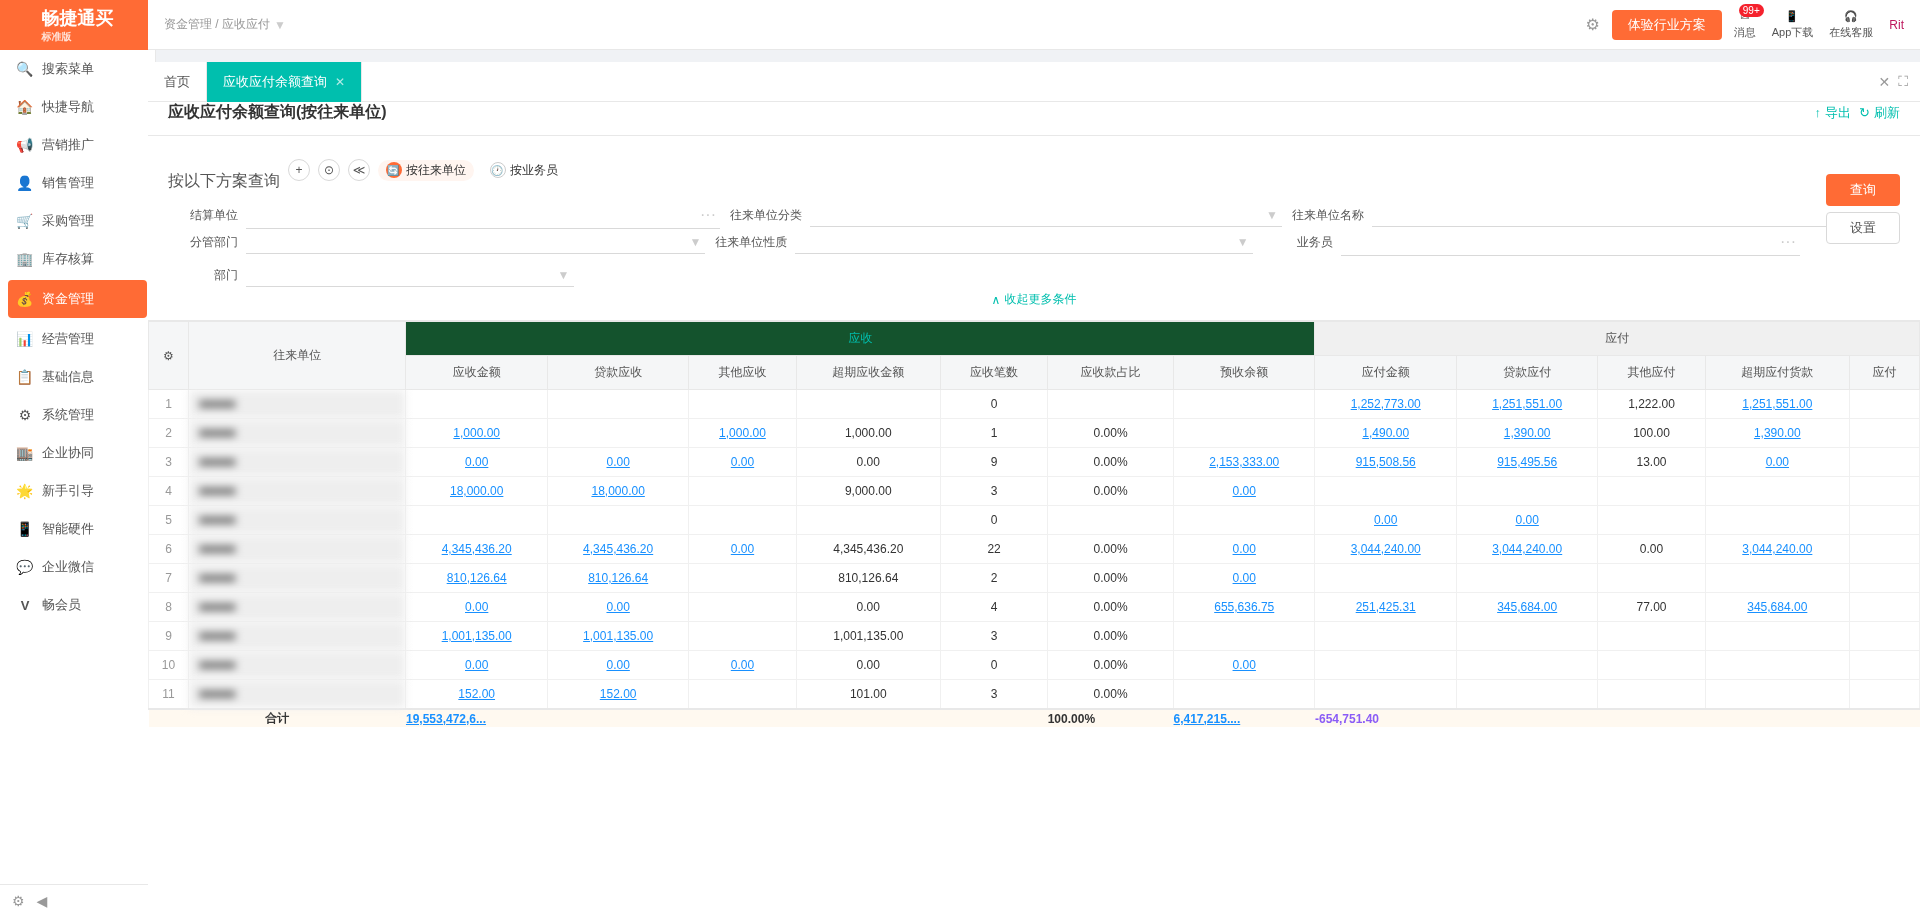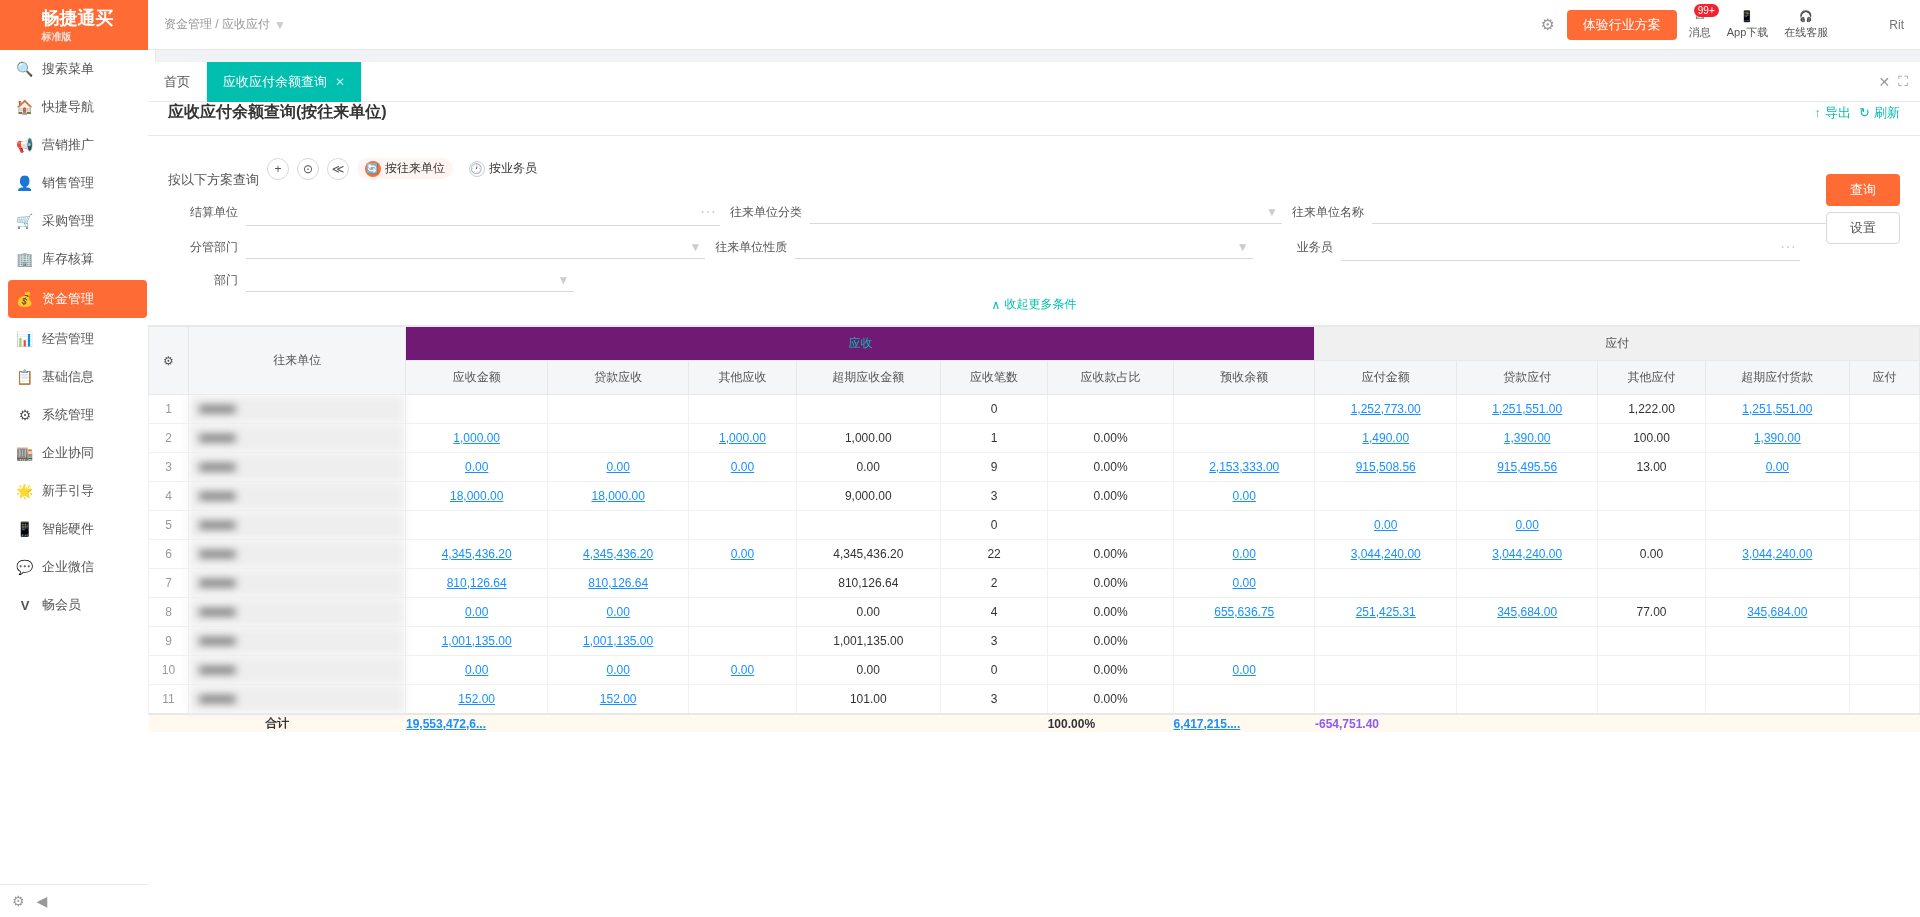--- a/index.html
+++ b/index.html
@@ -31,21 +31,21 @@
       background: #fff; border-bottom: 1px solid #e8e8e8;
       display: flex; align-items: center; padding: 0 16px; gap: 12px; z-index: 100;
     }
     .header-breadcrumb { color: #999; font-size: 12px; flex: 1; display: flex; align-items: center; gap: 4px; }
     .header-btn-industry {
       background: #ff6b35; color: #fff; border: none; border-radius: 4px; padding: 6px 16px; cursor: pointer; font-size: 13px;
     }
     .header-right { display: flex; align-items: center; gap: 16px; }
     .header-icon-wrap { position: relative; cursor: pointer; display: flex; flex-direction: column; align-items: center; font-size: 11px; color: #555; gap: 2px; }
     .badge { position: absolute; top: -6px; right: -8px; background: #f5222d; color: #fff; border-radius: 10px; font-size: 10px; padding: 1px 4px; min-width: 18px; text-align: center; }
-    .header-user { color: #737373; font-size: 12px; cursor: pointer; margin-left: 45px; }
+    .header-user { color: #be185d; font-size: 12px; cursor: pointer; }
     .gear-icon { color: #999; cursor: pointer; font-size: 16px; }
 
     
     .tabs {
       position: fixed; left: 148px; top: 62px; right: 0; height: 40px;
       background: #fff; border-bottom: 1px solid #e8e8e8;
       display: flex; align-items: center; z-index: 99;
     }
     .tab {
       height: 40px; display: flex; align-items: center; padding: 0 16px; cursor: pointer;
@@ -76,21 +76,21 @@
       display: flex; align-items: center; gap: 4px; color: #00bfae; background: none; border: none; cursor: pointer; font-size: 13px;
     }
 
     
     .filter-area {
       background: #fff; padding: 12px 20px; border-bottom: 1px solid #e8e8e8;
     }
     .filter-scheme-row {
       display: flex; align-items: center; gap: 8px; margin-bottom: 10px;
     }
-    .filter-scheme-label { color: #555; font-size: 13px; margin-top: 23px; }
+    .filter-scheme-label { color: #555; font-size: 16px; margin-top: 23px; }
     .scheme-btn { 
       width: 22px; height: 22px; border: 1px solid #d9d9d9; border-radius: 50%; display: flex; align-items: center; justify-content: center;
       cursor: pointer; color: #555; font-size: 12px;
     }
     .scheme-option {
       display: flex; align-items: center; gap: 4px; cursor: pointer; padding: 2px 8px; border-radius: 20px;
     }
     .scheme-option.active { background: #fff5f0; }
     .scheme-option-icon { width: 16px; height: 16px; border-radius: 50%; background: #ff6b35; display: flex; align-items: center; justify-content: center; color: #fff; font-size: 10px; }
     .scheme-option-icon2 { width: 16px; height: 16px; border-radius: 50%; border: 1px solid #ccc; display: flex; align-items: center; justify-content: center; color: #999; font-size: 10px; }
@@ -278,21 +278,21 @@
       <div class="scheme-option active">
         <div class="scheme-option-icon">🔄</div>
         <span>按往来单位</span>
       </div>
       <div class="scheme-option">
         <div class="scheme-option-icon2">🕐</div>
         <span>按业务员</span>
       </div>
     </div>
 
-    <div style="display:grid;grid-template-columns:1fr 1fr 1fr;gap:10px;margin-bottom:8px;padding-right:56px;">
+    <div style="display:grid;grid-template-columns:1fr 1fr 1fr;gap:10px;margin-bottom:0;padding-right:56px;">
       <div class="filter-field">
         <span class="filter-label">结算单位</span>
         <div style="flex:1;border-bottom:1px solid #d9d9d9;padding:4px;display:flex;justify-content:space-between;align-items:center;">
           <span></span>
           <span class="filter-dots">···</span>
         </div>
       </div>
       <div class="filter-field">
         <span class="filter-label">往来单位分类</span>
         <div style="flex:1;border-bottom:1px solid #d9d9d9;padding:4px;display:flex;justify-content:space-between;align-items:center;">
@@ -354,21 +354,21 @@
   </div>
 
   <div class="table-container">
     <table>
       <thead>
         <tr>
           <th rowspan="2" style="width:40px;">
             <span>⚙</span>
           </th>
           <th rowspan="2" style="min-width:140px;">往来单位</th>
-          <th colspan="7" style="text-align:center;background:#701a75;color:#00bfae;">应收</th>
+          <th colspan="7" style="text-align:center;background:#14532d;color:#00bfae;">应收</th>
           <th colspan="5" style="text-align:center;background:#f0f0f0;">应付</th>
         </tr>
         <tr>
           <th>应收金额</th>
           <th>贷款应收</th>
           <th>其他应收</th>
           <th>超期应收金额</th>
           <th>应收笔数</th>
           <th>应收款占比</th>
           <th>预收余额</th>

